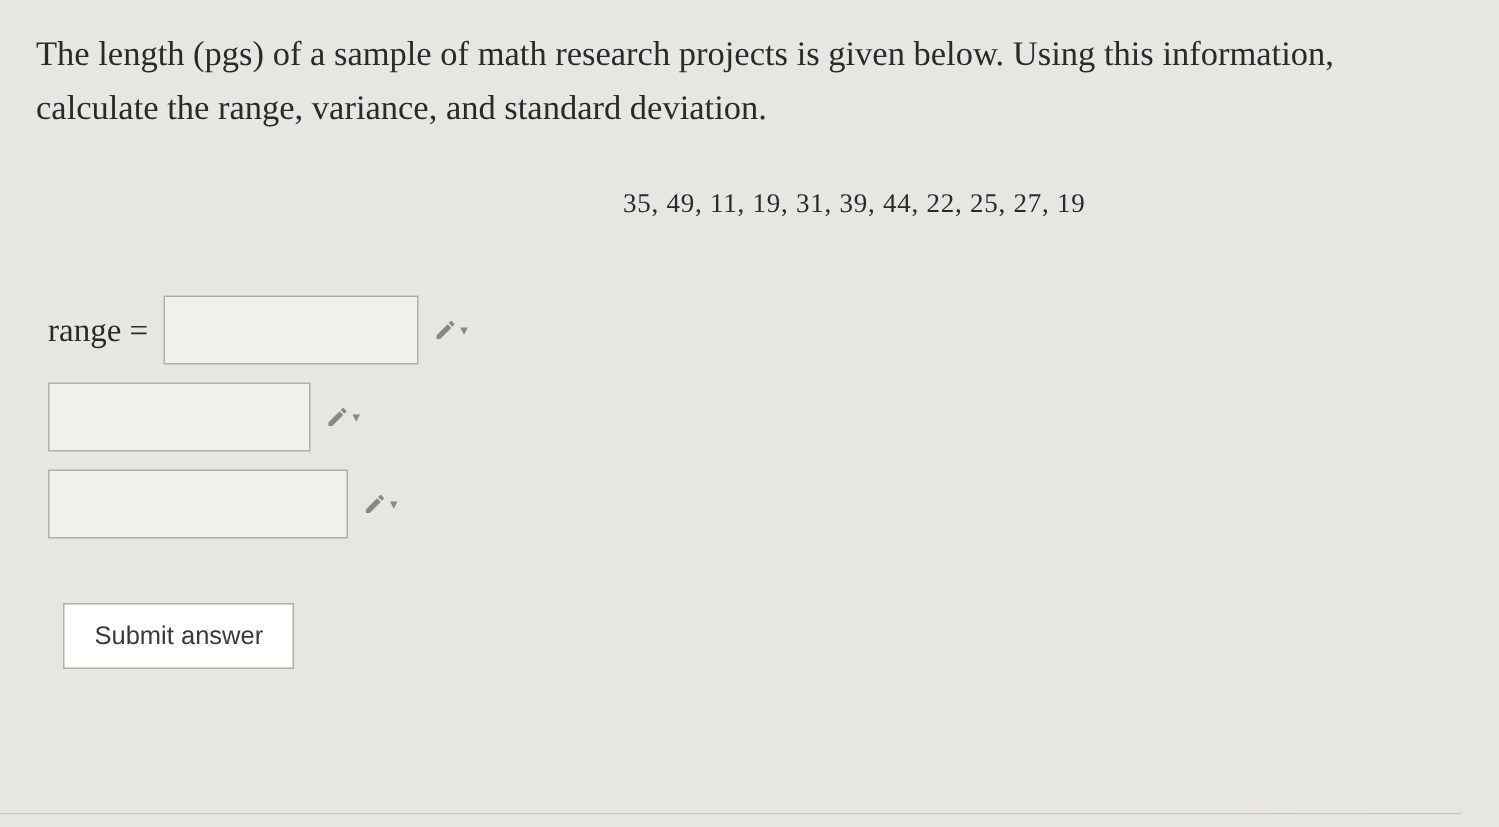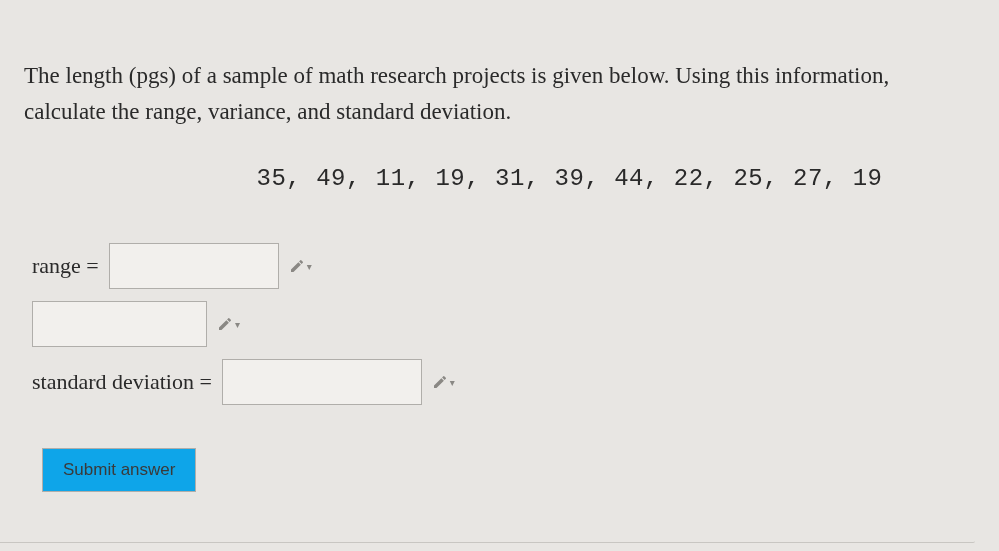--- a/index.html
+++ b/index.html
@@ -14,28 +14,27 @@
       font-family: Georgia, 'Times New Roman', serif;
       color: #2a2a2a;
       padding: 18px 24px;
       position: relative;
     }
     .question-text {
       font-size: 23px;
       line-height: 1.55;
       margin-bottom: 36px;
       font-weight: 400;
-      margin-top: 40px;
     }
     .data-values {
-      font-size: 24px;
+      font-size: 18px;
       text-align: center;
       margin-bottom: 50px;
       margin-left: 140px;
-      font-family: Liberation Mono, monospace;
+      font-family: Liberation Serif, serif;
       letter-spacing: 0.5px;
     }
     .inputs-section {
       margin-left: 8px;
     }
     .input-row {
       display: flex;
       align-items: center;
       margin-bottom: 10px;
       height: 48px;
@@ -78,21 +77,21 @@
       margin-left: 2px;
     }
     .buttons-section {
       margin-top: 42px;
       margin-left: 18px;
       display: flex;
       gap: 18px;
     }
     .btn {
       border: 1px solid #b0aeaa;
-      background: #0ea5e9;
+      background: #ffffff;
       padding: 11px 20px;
       font-size: 17px;
       font-family: Arial, sans-serif;
       color: #3a3a3a;
       cursor: pointer;
     }
     .bottom-border {
       position: absolute;
       bottom: 8px;
       left: 0;
@@ -126,21 +125,20 @@
     <input type="text" class="input-box input-variance" value="" style="">
     <span class="pencil-icon">
       <svg viewBox="0 0 24 24" fill="currentColor">
           <path d="M3 17.25V21h3.75L17.81 9.94l-3.75-3.75L3 17.25zM20.71 7.04a1 1 0 0 0 0-1.41l-2.34-2.34a1 1 0 0 0-1.41 0l-1.83 1.83 3.75 3.75 1.83-1.83z"></path>
         </svg>
       <span class="dropdown-caret">▾</span>
     </span>
   </div>
 
   <div class="input-row">
-    <span class="input-label">standard deviation =</span>
     <input type="text" class="input-box input-stddev" value="" style="">
     <span class="pencil-icon">
       <svg viewBox="0 0 24 24" fill="currentColor">
           <path d="M3 17.25V21h3.75L17.81 9.94l-3.75-3.75L3 17.25zM20.71 7.04a1 1 0 0 0 0-1.41l-2.34-2.34a1 1 0 0 0-1.41 0l-1.83 1.83 3.75 3.75 1.83-1.83z"></path>
         </svg>
       <span class="dropdown-caret">▾</span>
     </span>
   </div>
 
 </div>

